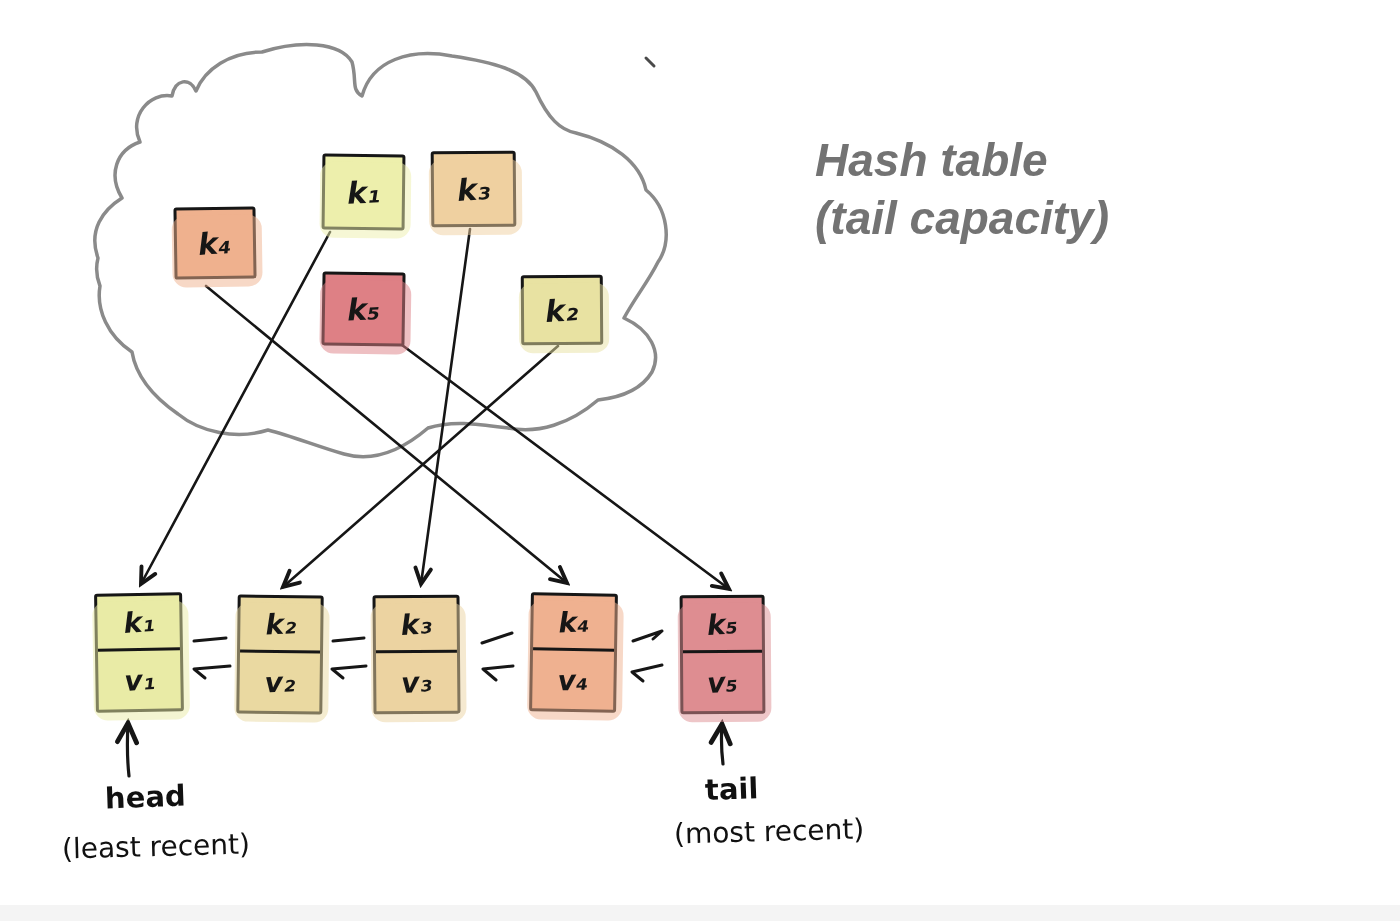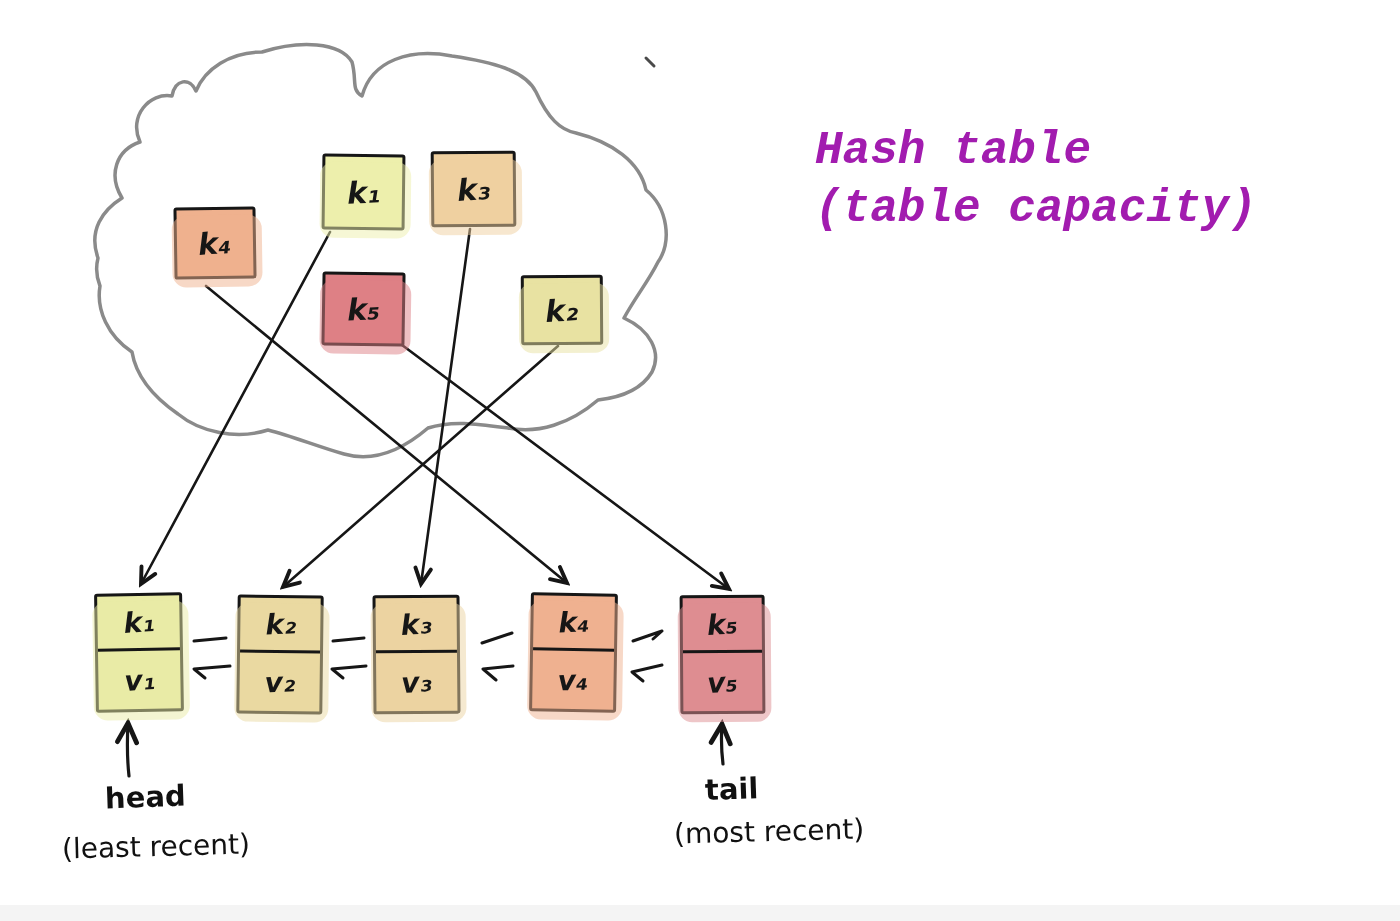--- a/index.html
+++ b/index.html
@@ -22,23 +22,24 @@
   }
   .node .cell-k{height:52px;border-bottom:3px solid #161616;display:flex;align-items:center;justify-content:center;}
   .node .cell-v{height:58px;display:flex;align-items:center;justify-content:center;}
   .klabel,.vlabel{font-size:28px;}
 
   .r1{transform:rotate(-0.9deg);} .r2{transform:rotate(0.7deg);}
   .r3{transform:rotate(-0.5deg);} .r4{transform:rotate(0.9deg);} .r5{transform:rotate(-0.4deg);}
 
   
   .title{
-    position:absolute;z-index:3;font-family:Liberation Mono, monospace;
-    font-weight:bold;font-style:italic;font-size:46px;line-height:58px;color:#a21caf;
+    position:absolute;z-index:3;font-family:Liberation Sans, sans-serif;
+    font-weight:bold;font-style:italic;font-size:46px;line-height:58px;color:#737373;
     white-space:nowrap;
+    margin-top:9px;
   }
   
   .hand{
     position:absolute;z-index:3;font-family:"DejaVu Sans",sans-serif;
     font-size:29px;font-weight:bold;white-space:nowrap;color:#111;
   }
   .hand.small{font-size:28px;font-weight:normal;}
   .bottom-strip{position:absolute;left:0;right:0;bottom:0;height:16px;background:#f4f4f4;z-index:4;}
 </style>
 </head>
@@ -155,21 +156,21 @@
     <div class="cell-k">
       <span class="klabel">k₅</span>
     </div>
     <div class="cell-v">
       <span class="vlabel">v₅</span>
     </div>
   </div>
 
   <div class="title" style="left:815px;top:122px;">
     <div>Hash table</div>
-    <div>(table capacity)</div>
+    <div>(tail capacity)</div>
   </div>
 
   <div class="hand" style="left:105px;top:780px;transform:rotate(-2deg);">head</div>
   <div class="hand small" style="left:62px;top:830px;transform:rotate(-1.5deg);">(least recent)</div>
   <div class="hand" style="left:705px;top:772px;transform:rotate(-2deg);">tail</div>
   <div class="hand small" style="left:674px;top:815px;transform:rotate(-1.5deg);">(most recent)</div>
 
   <div class="bottom-strip"></div>
 </div>
 

